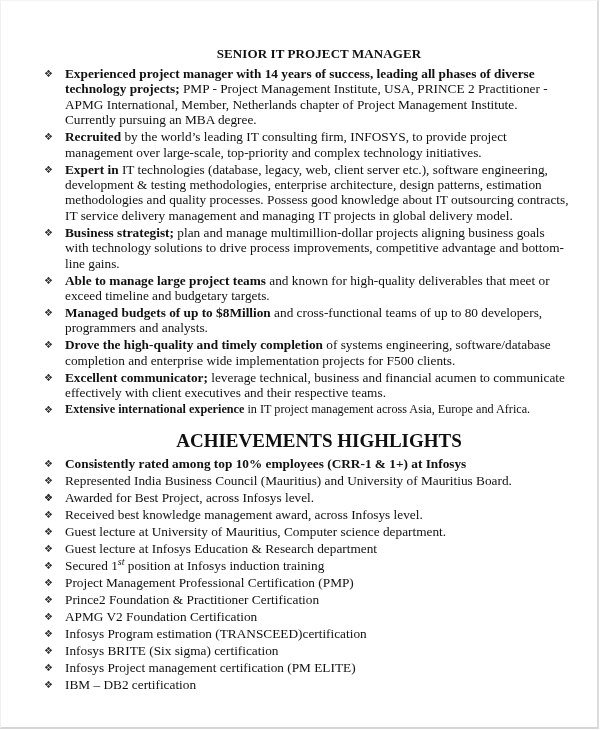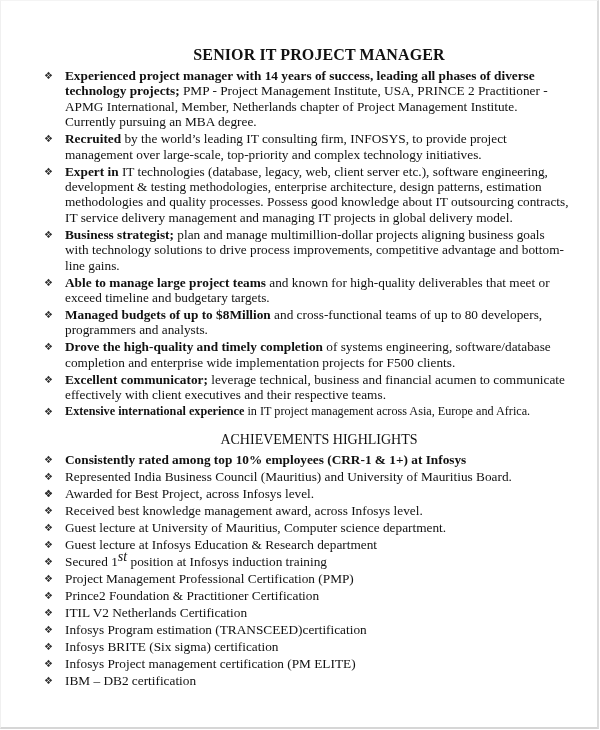--- a/index.html
+++ b/index.html
@@ -5,38 +5,38 @@
   html, body { margin: 0; padding: 0; background: #ffffff; }
   body { width: 600px; height: 730px; overflow: hidden; position: relative; font-family: "Liberation Serif", "DejaVu Serif", serif; color: #111; }
   .page {
     position: absolute; left: 0; top: 0; width: 596px; height: 726px;
     border-right: 2px solid #dcdcdc; border-bottom: 2px solid #d6d6d6;
     border-left: 1px solid #f0f0f0; border-top: 1px solid #f4f4f4;
     background: #fff; overflow: hidden;
   }
   .content { position: absolute; left: 40px; top: 45px; width: 530px; }
   h1 {
-    font-size: 16px; font-weight: bold; text-align: center; margin: 0 0 4px 0;
+    font-size: 13px; font-weight: bold; text-align: center; margin: 0 0 4px 0;
     letter-spacing: 0.1px; padding-left: 26px;
   }
   h2 {
-    font-size: 14px; font-weight: normal; text-align: center; margin: 12px 0 4px 0;
+    font-size: 19px; font-weight: bold; text-align: center; margin: 12px 0 4px 0;
     padding-left: 26px;
   }
   ul { list-style: none; margin: 0; padding: 0; }
   li {
     position: relative; padding-left: 24px; font-size: 13.3px; line-height: 15.4px;
     margin: 0 0 1.6px 0;
   }
   li.small { font-size: 12.2px; }
   .bullet {
     position: absolute; left: 3px; top: 0; font-size: 10px; line-height: 15.4px; color: #333;
   }
   b { font-weight: bold; }
-  sup { font-size: 14px; line-height: 0; vertical-align: 5px; font-style: italic; }
+  sup { font-size: 10px; line-height: 0; vertical-align: 5px; font-style: italic; }
 </style>
 </head>
 <body>
 
 <div class="page">
   <div class="content">
     <h1>SENIOR IT PROJECT MANAGER</h1>
 
     <ul>
       <li><span class="bullet">❖</span><b>Experienced project manager with 14 years of success, leading all phases of diverse technology projects;</b><span> PMP - Project Management Institute, USA, PRINCE 2 Practitioner - APMG International, Member, Netherlands chapter of Project Management Institute. Currently pursuing an MBA degree.</span></li>
@@ -58,21 +58,21 @@
       <li><span class="bullet">❖</span><span>Awarded for Best Project, across Infosys level.</span></li>
       <li><span class="bullet">❖</span><span>Received best knowledge management award, across Infosys level.</span></li>
       <li><span class="bullet">❖</span><span>Guest lecture at University of Mauritius, Computer science department.</span></li>
       <li><span class="bullet">❖</span><span>Guest lecture at Infosys Education &amp; Research department</span></li>
       <li><span class="bullet">❖</span><span>Secured 1</span><sup>st</sup><span> position at Infosys induction training</span></li>
     </ul>
 
     <ul>
       <li><span class="bullet">❖</span><span>Project Management Professional Certification (PMP)</span></li>
       <li><span class="bullet">❖</span><span>Prince2 Foundation &amp; Practitioner Certification</span></li>
-      <li><span class="bullet">❖</span><span>ITIL V2 Netherlands Certification</span></li>
+      <li><span class="bullet">❖</span><span>APMG V2 Foundation Certification</span></li>
       <li><span class="bullet">❖</span><span>Infosys Program estimation (TRANSCEED)certification</span></li>
       <li><span class="bullet">❖</span><span>Infosys BRITE (Six sigma) certification</span></li>
       <li><span class="bullet">❖</span><span>Infosys Project management certification (PM ELITE)</span></li>
       <li><span class="bullet">❖</span><span>IBM – DB2 certification</span></li>
 
     </ul>
   </div>
 </div>
 
 </body></html>

